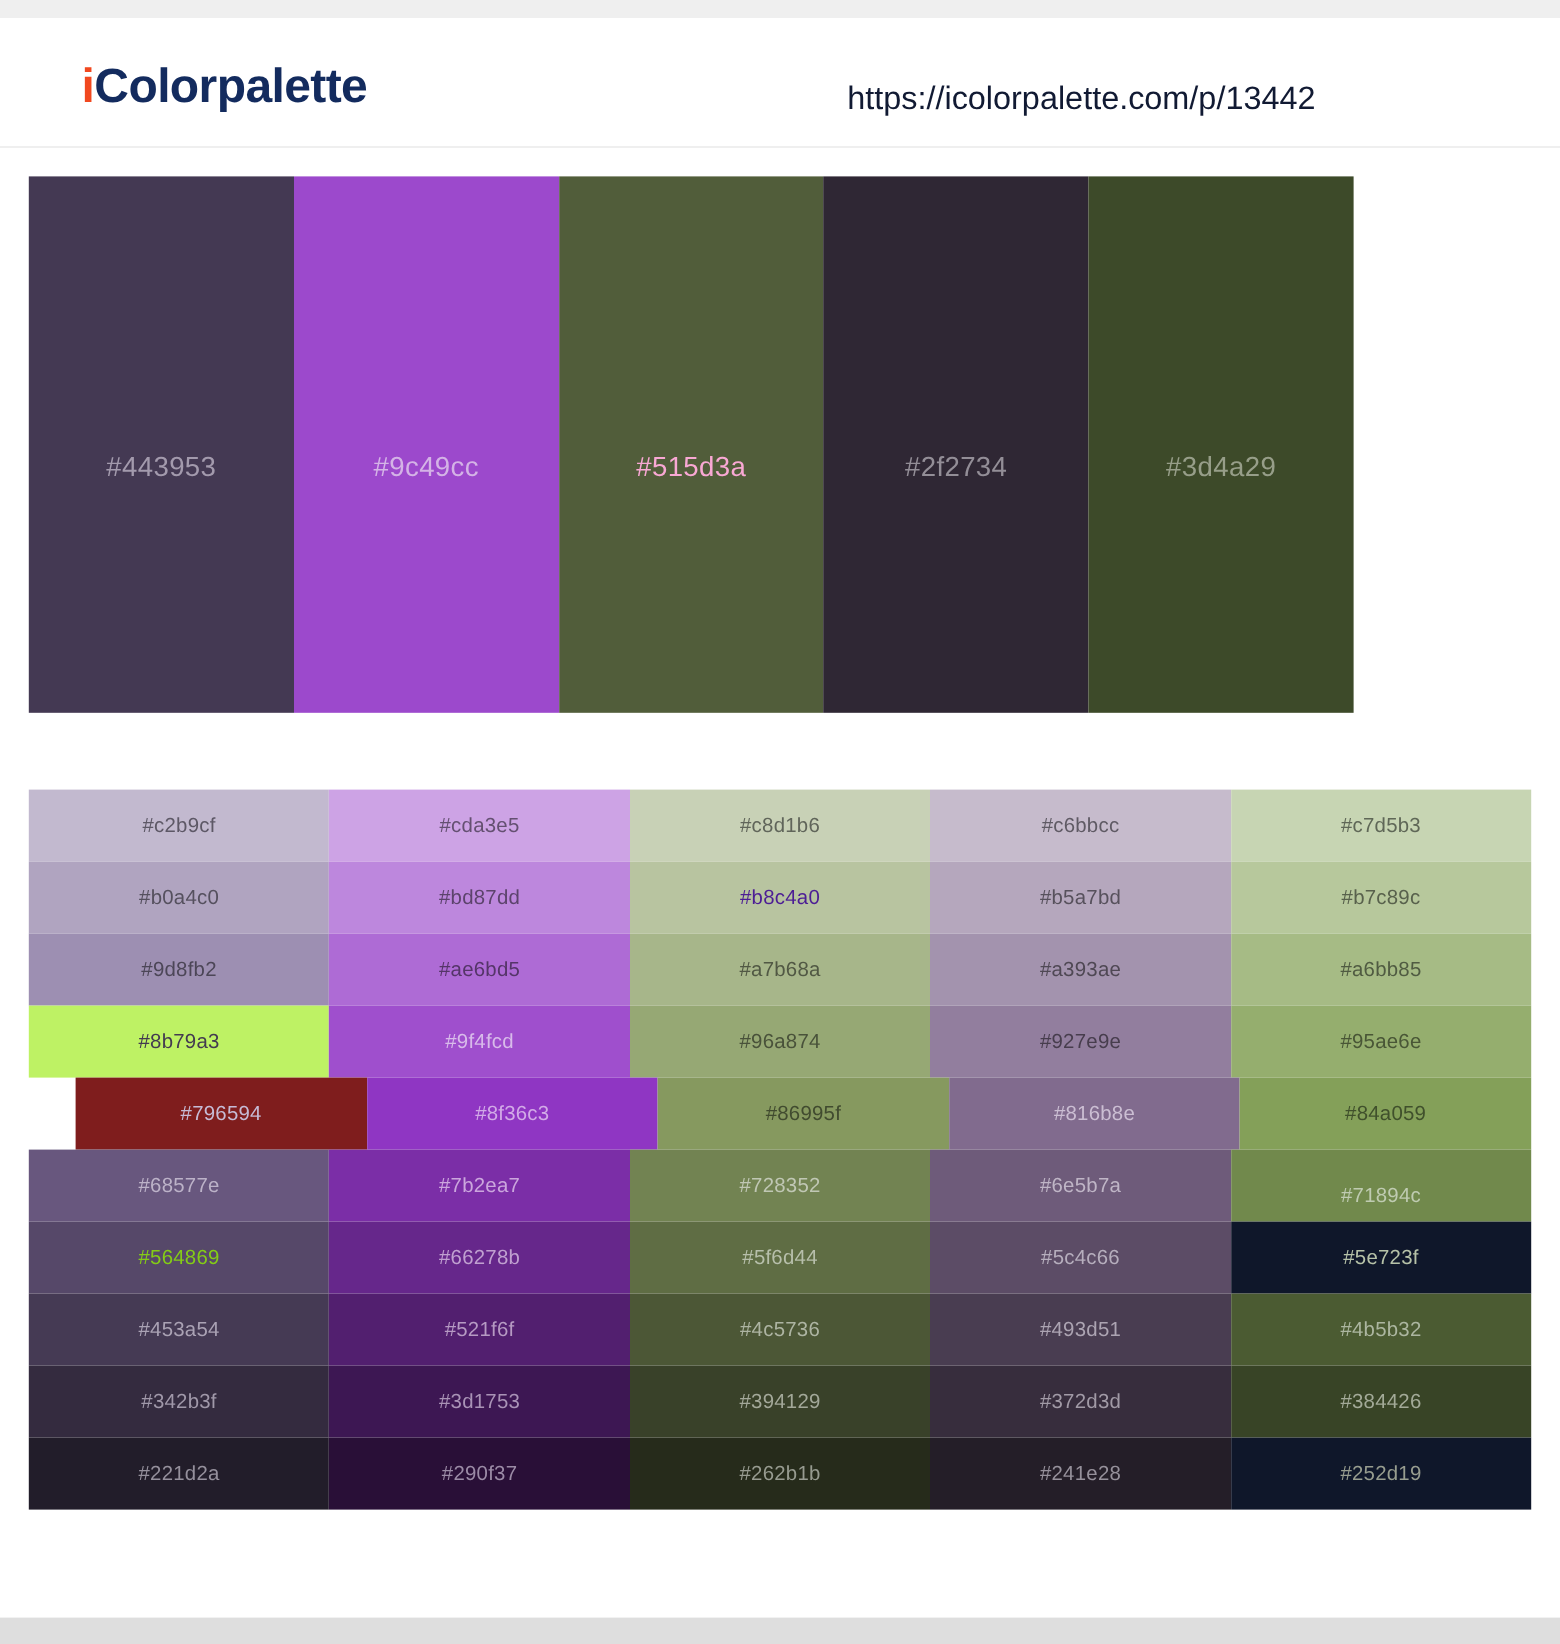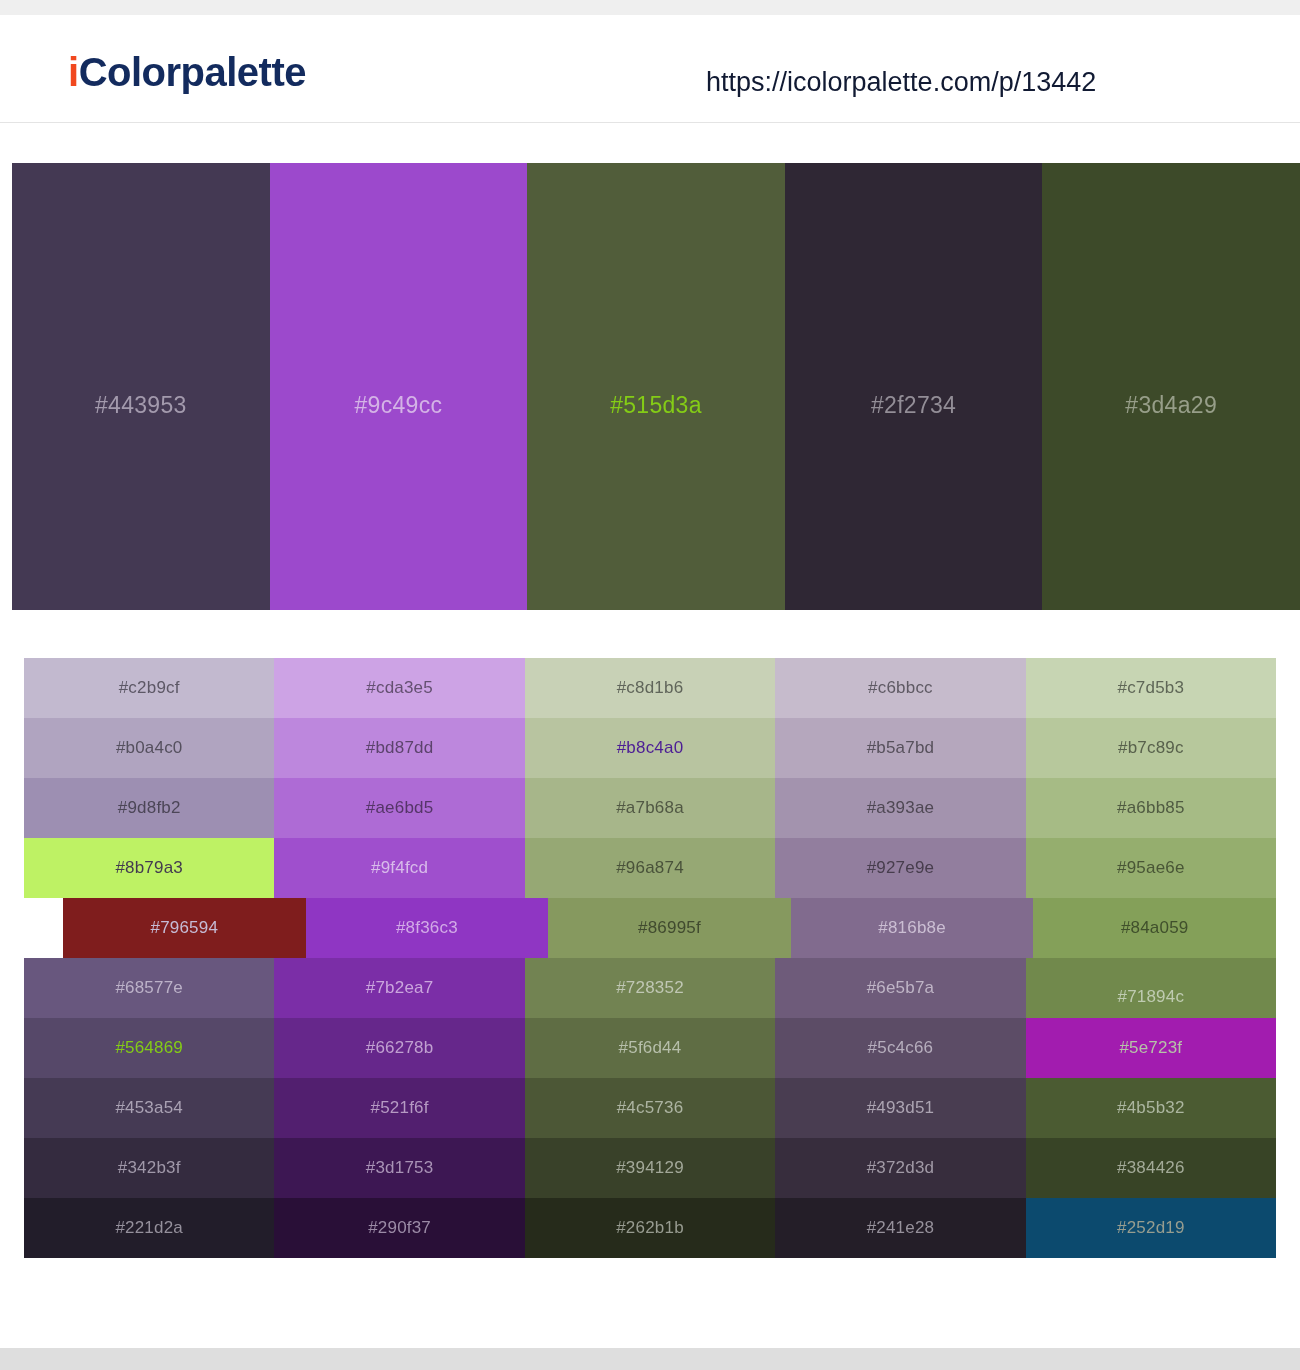--- a/index.html
+++ b/index.html
@@ -59,26 +59,25 @@
     top: 52px;
     font-size: 27px;
     color: #111a33;
     letter-spacing: 0px;
     white-space: nowrap;
   }
 
   
   .palette-strip {
     position: absolute;
-    left: 12px;
+    left: 24px;
     top: 147px;
-    width: 1288px;
+    width: 1104px;
     height: 447px;
     display: flex;
-    margin-top: 16px;
   }
 
   .palette-swatch {
     flex: 1 1 0;
     position: relative;
     display: flex;
     align-items: flex-start;
     justify-content: center;
   }
 
@@ -143,21 +142,21 @@
   </div>
 
   <div class="palette-strip">
     <div class="palette-swatch" style="background: rgb(68, 57, 83);">
       <span class="hex" style="color: rgb(163, 154, 173);">#443953</span>
     </div>
     <div class="palette-swatch" style="background: rgb(156, 73, 204);">
       <span class="hex" style="color: rgb(212, 179, 230);">#9c49cc</span>
     </div>
     <div class="palette-swatch" style="background: rgb(81, 93, 58);">
-      <span class="hex" style="color: #84cc16; text-align: center;">#515d3a</span>
+      <span class="hex" style="color: #f9a8d4; text-align: center;">#515d3a</span>
     </div>
     <div class="palette-swatch" style="background: rgb(47, 39, 52);">
       <span class="hex" style="color: rgb(147, 142, 151);">#2f2734</span>
     </div>
     <div class="palette-swatch" style="background: rgb(61, 74, 41);">
       <span class="hex" style="color: rgb(151, 158, 137);">#3d4a29</span>
     </div>
   </div>
 
   <div class="shades-grid">
@@ -269,21 +268,21 @@
         </div>
         <div class="shade-cell" style="background: rgb(102, 39, 139);">
           <span class="hex" style="color: rgb(192, 160, 208);">#66278b</span>
         </div>
         <div class="shade-cell" style="background: rgb(95, 109, 68);">
           <span class="hex" style="color: rgb(183, 191, 171);">#5f6d44</span>
         </div>
         <div class="shade-cell" style="background: rgb(92, 76, 102);">
           <span class="hex" style="color: rgb(182, 174, 189);">#5c4c66</span>
         </div>
-        <div class="shade-cell" style="background: #a21caf;">
+        <div class="shade-cell" style="background: #0f172a;">
           <span class="hex" style="color: rgb(182, 194, 168);">#5e723f</span>
         </div>
       </div>
       <div class="shade-row">
         <div class="shade-cell" style="background: rgb(69, 58, 84);">
           <span class="hex" style="color: rgb(170, 162, 180);">#453a54</span>
         </div>
         <div class="shade-cell" style="background: rgb(82, 31, 111);">
           <span class="hex" style="color: rgb(182, 154, 195);">#521f6f</span>
         </div>
@@ -320,21 +319,21 @@
         </div>
         <div class="shade-cell" style="background: rgb(41, 15, 55);">
           <span class="hex" style="color: rgb(155, 139, 166);">#290f37</span>
         </div>
         <div class="shade-cell" style="background: rgb(38, 43, 27);">
           <span class="hex" style="color: rgb(151, 155, 144);">#262b1b</span>
         </div>
         <div class="shade-cell" style="background: rgb(36, 30, 40);">
           <span class="hex" style="color: rgb(150, 145, 155);">#241e28</span>
         </div>
-        <div class="shade-cell" style="background: #0c4a6e; text-align: right;">
+        <div class="shade-cell" style="background: #0f172a; text-align: right;">
           <span class="hex" style="color: rgb(151, 157, 143);">#252d19</span>
         </div>
       </div>
     </div>
 
   <div class="footer-band"></div>
 
 </div>
 
 </body></html>

